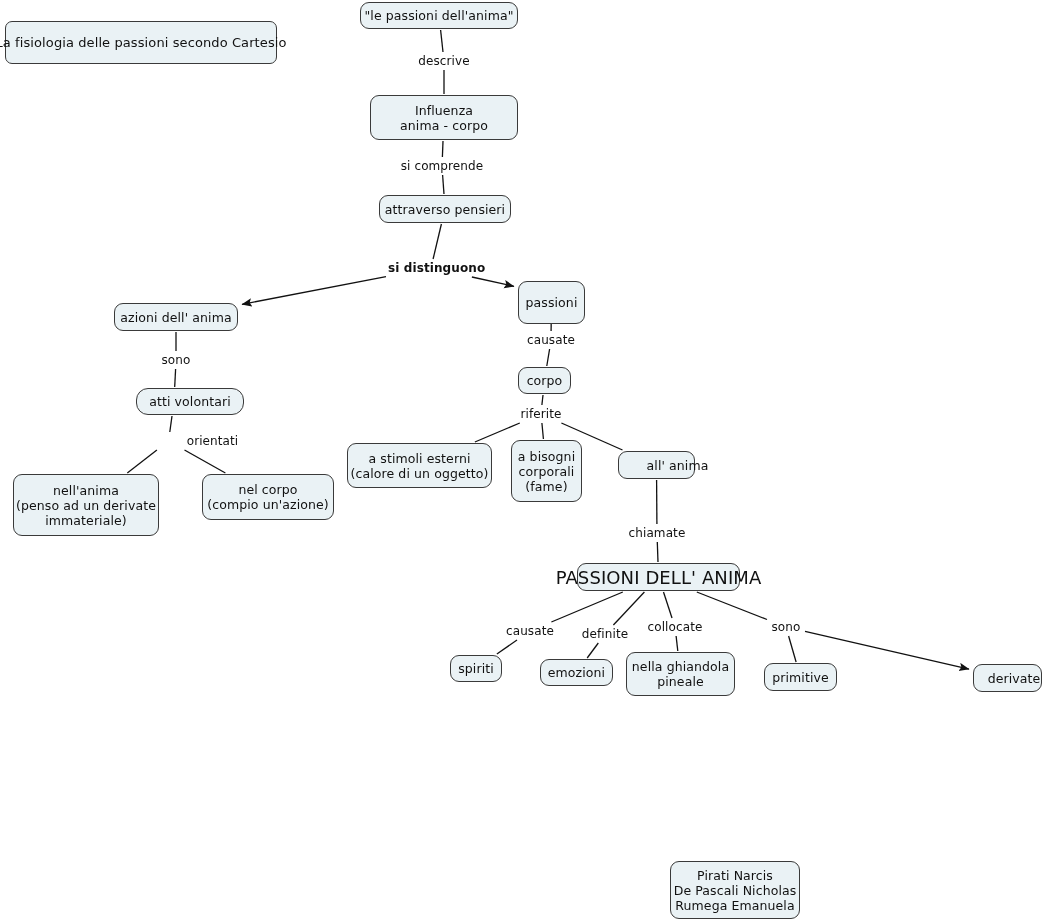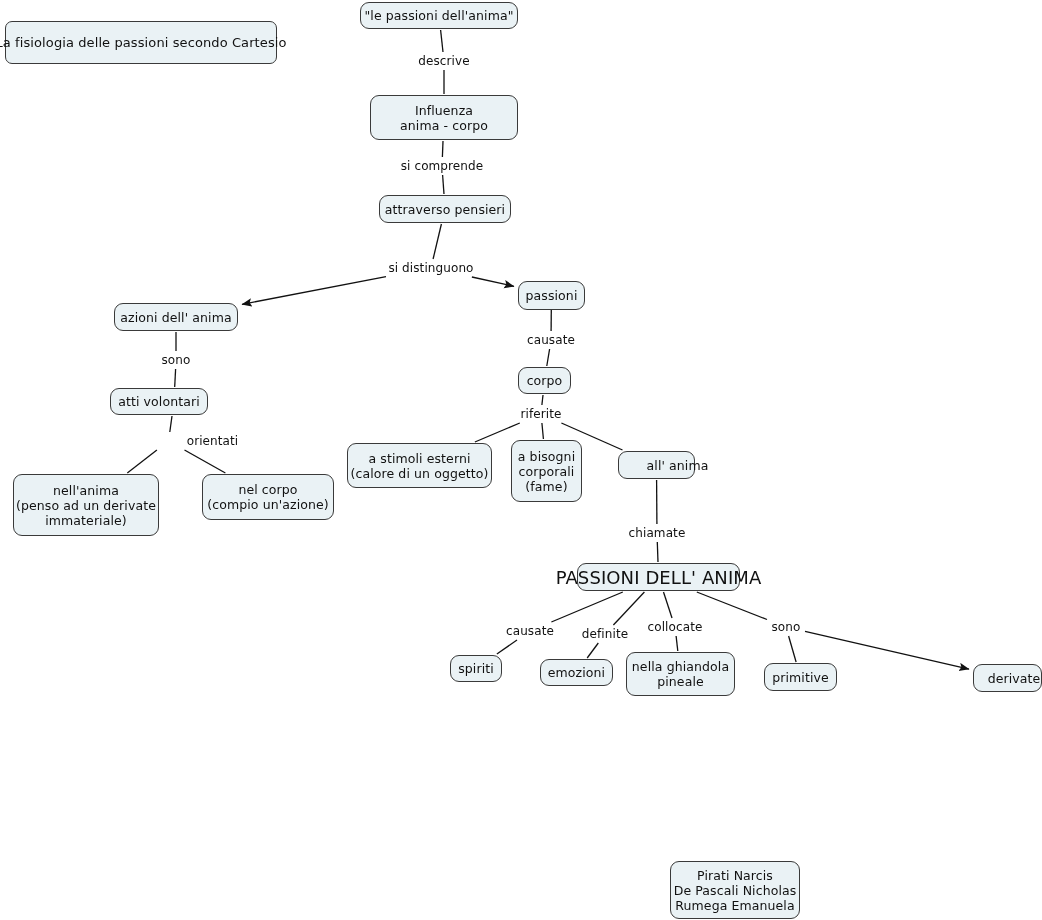--- a/index.html
+++ b/index.html
@@ -106,22 +106,22 @@
       </g>
   </svg>
 
   <div id="node-layer">
       <div class="node title-node" style="left: 5px; top: 21px; width: 272px; height: 43px;">La fisiologia delle passioni secondo Cartesio</div>
       <div class="node" style="left: 360px; top: 2px; width: 158px; height: 27px;">"le passioni dell'anima"</div>
       <div class="node" style="left: 370px; top: 95px; width: 148px; height: 45px;">Influenza
 anima - corpo</div>
       <div class="node" style="left: 379px; top: 195px; width: 132px; height: 28px;">attraverso pensieri</div>
       <div class="node" style="left: 114px; top: 303px; width: 124px; height: 28px;">azioni dell' anima</div>
-      <div class="node" style="left: 518px; top: 281px; width: 67px; height: 29px;">passioni</div>
-      <div class="node" style="left: 110px; top: 388px; width: 98px; height: 27px;">atti volontari</div>
+      <div class="node" style="left: 518px; top: 281px; width: 67px; height: 43px;">passioni</div>
+      <div class="node" style="left: 136px; top: 388px; width: 108px; height: 27px; border-radius: 12px;">atti volontari</div>
       <div class="node" style="left: 518px; top: 367px; width: 53px; height: 27px;">corpo</div>
       <div class="node" style="left: 13px; top: 474px; width: 146px; height: 62px;">nell'anima
 (penso ad un derivate
 immateriale)</div>
       <div class="node" style="left: 202px; top: 474px; width: 132px; height: 46px;">nel corpo
 (compio un'azione)</div>
       <div class="node" style="left: 347px; top: 443px; width: 145px; height: 45px;">a stimoli esterni
 (calore di un oggetto)</div>
       <div class="node" style="left: 511px; top: 440px; width: 71px; height: 62px;">a bisogni
 corporali
@@ -134,21 +134,21 @@
 pineale</div>
       <div class="node" style="left: 764px; top: 663px; width: 73px; height: 28px;">primitive</div>
       <div class="node" style="left: 973px; top: 664px; width: 69px; height: 28px; padding-left: 19px;">derivate</div>
       <div class="node" style="left: 670px; top: 861px; width: 130px; height: 58px;">Pirati Narcis
 De Pascali Nicholas
 Rumega Emanuela</div>
     </div>
   <div id="label-layer">
       <div class="edge-label" style="left: 416px; top: 54px; width: 56px;">descrive</div>
       <div class="edge-label" style="left: 398px; top: 159px; width: 88px;">si comprende</div>
-      <div class="edge-label" style="left: 388px; top: 261px; width: 86px;">si distinguono</div>
+      <div class="edge-label" style="left: 388px; top: 261px; width: 86px; font-weight: bold;">si distinguono</div>
       <div class="edge-label" style="left: 159px; top: 353px; width: 34px;">sono</div>
       <div class="edge-label" style="left: 526px; top: 333px; width: 50px;">causate</div>
       <div class="edge-label" style="left: 141px; top: 434px; width: 55px; margin-left: 44px;">orientati</div>
       <div class="edge-label" style="left: 519px; top: 407px; width: 44px;">riferite</div>
       <div class="edge-label" style="left: 627px; top: 526px; width: 60px;">chiamate</div>
       <div class="edge-label" style="left: 505px; top: 624px; width: 50px;">causate</div>
       <div class="edge-label" style="left: 580px; top: 627px; width: 50px;">definite</div>
       <div class="edge-label" style="left: 645px; top: 620px; width: 60px;">collocate</div>
       <div class="edge-label" style="left: 769px; top: 620px; width: 34px;">sono</div>
     </div>

